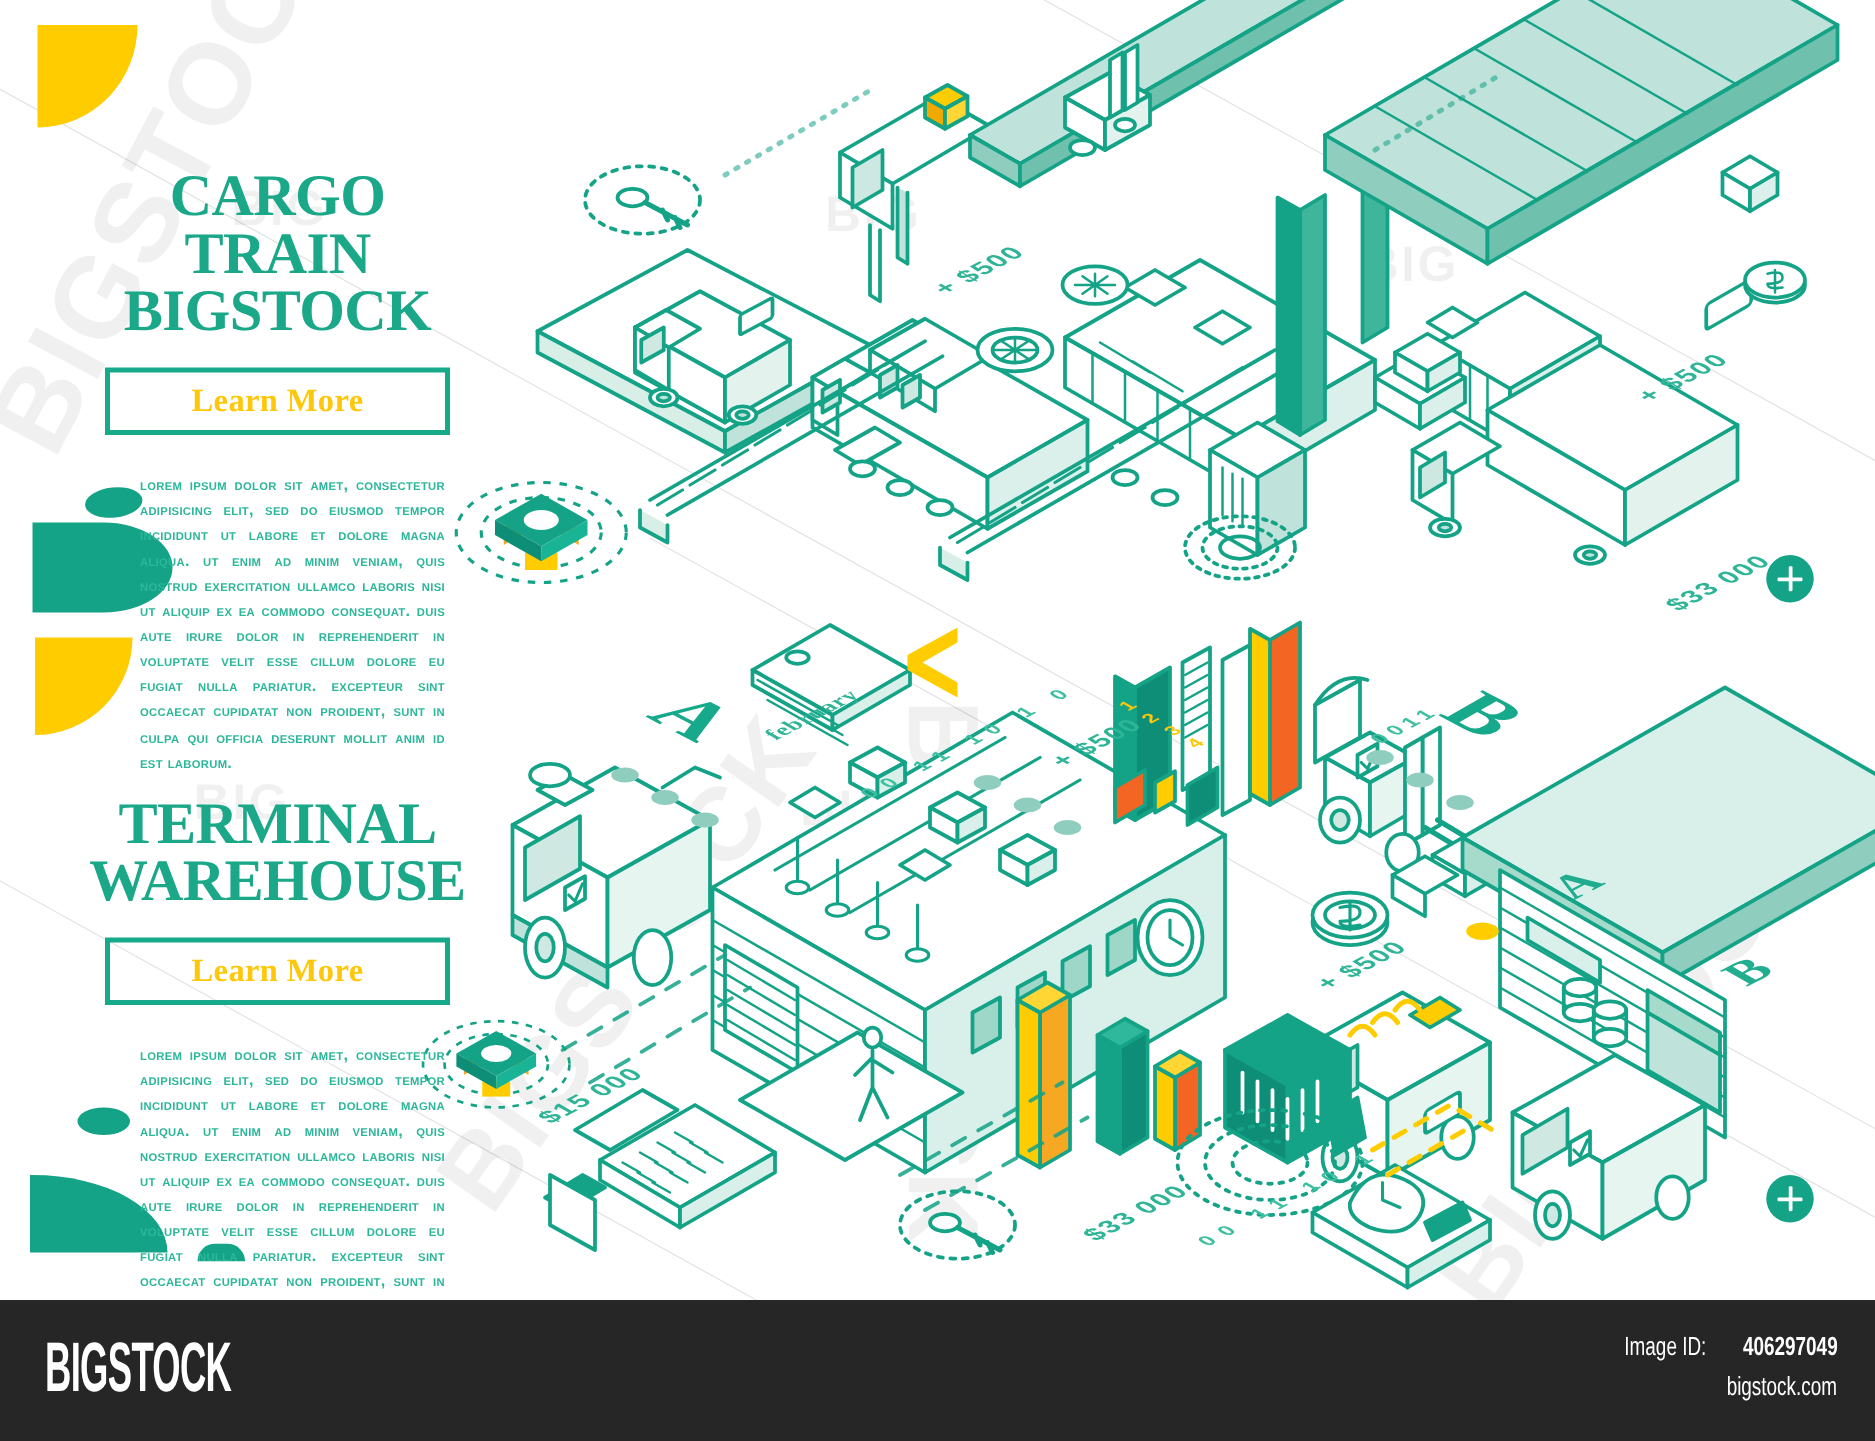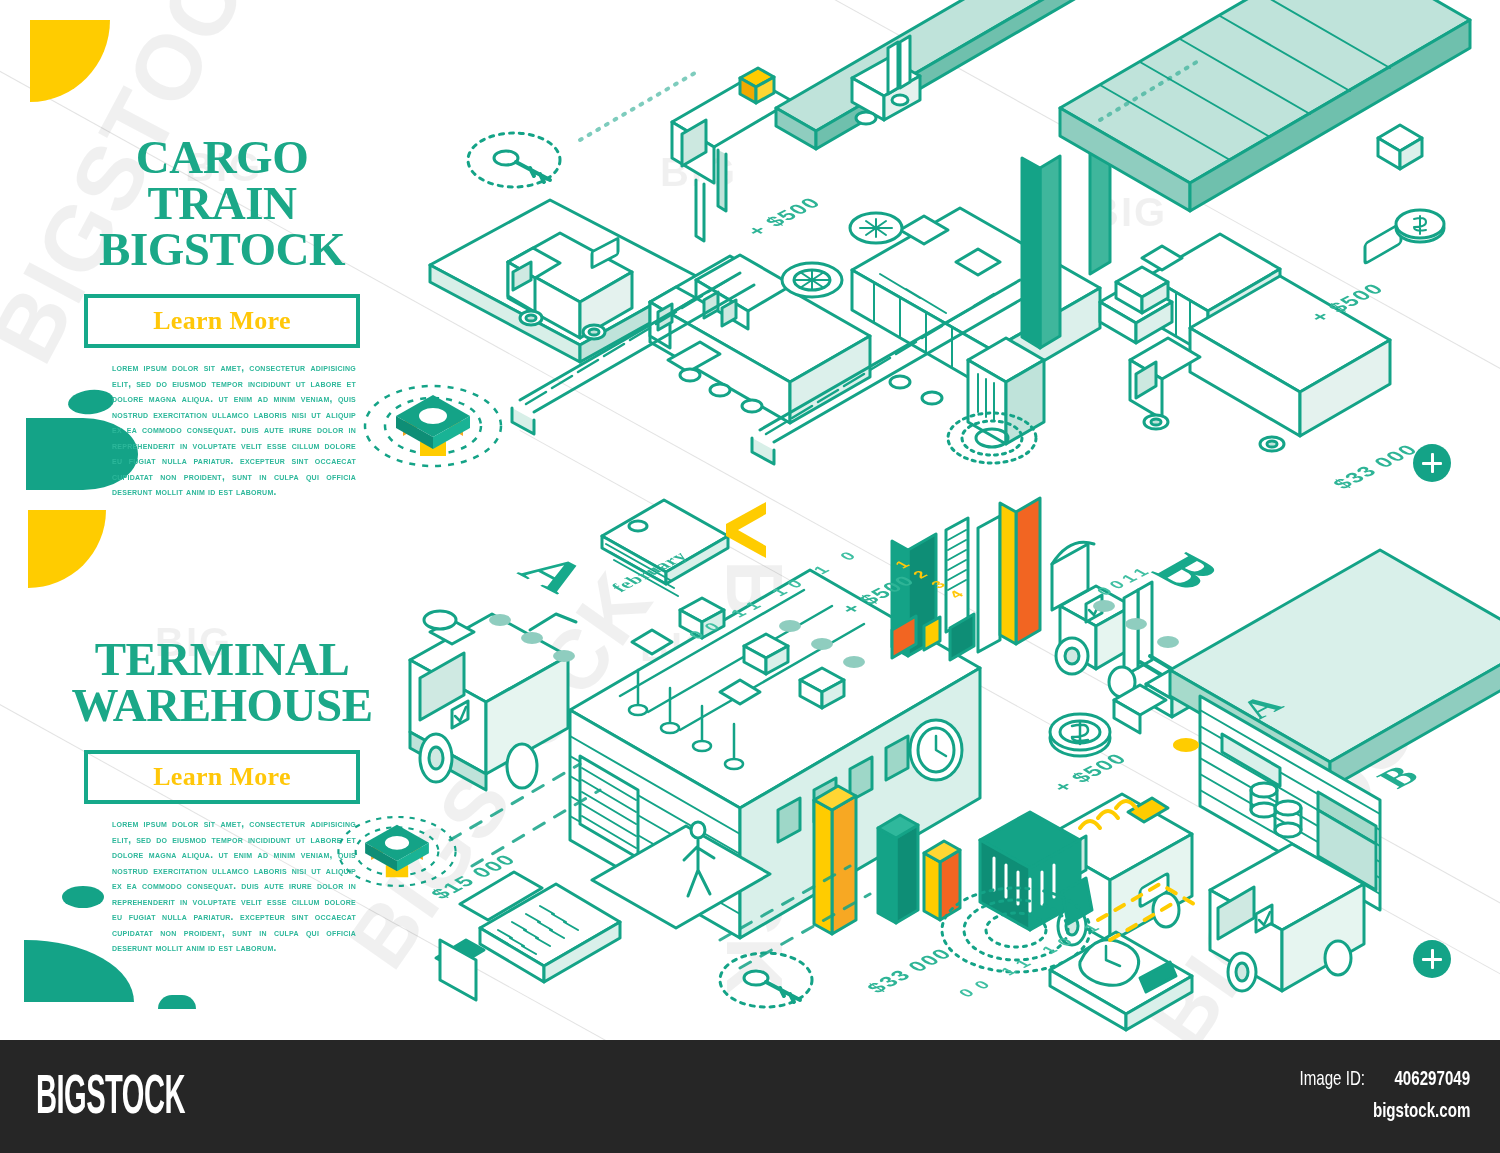--- a/index.html
+++ b/index.html
@@ -88,25 +88,25 @@
     font-family:"Liberation Serif", serif;
     font-weight:700;
     font-size:26px;
     line-height:46px;
     text-align:center;
     cursor:pointer;
     letter-spacing:.3px;
   }
 
   .lorem {
-    margin:12px 0 0 50px;
+    margin:30px 0 0 50px;
     width:244px;
     color:#2CB79A;
     font-family:"Liberation Sans", sans-serif;
-    font-size:10px;
+    font-size:13px;
     line-height:1.55;
     font-weight:700;
     letter-spacing:.25px;
     text-align:justify;
     text-transform:lowercase;
     font-variant:small-caps;
   }
 
   
   .plus-btn {
@@ -169,21 +169,21 @@
   .footer-right {
     position:absolute; right:30px; top:22px;
     text-align:right;
     color:#ffffff;
     font-family:"Liberation Sans Narrow","Liberation Sans", sans-serif;
     font-size:21px;
     line-height:32px;
   }
   .footer-right .fid { font-weight:400; }
   .footer-right .fid b { font-weight:700; }
-  .footer-right .furl { font-weight:700; }
+  .footer-right .furl { font-weight:400; }
   .sx { display:inline-block; transform:scaleX(.72); transform-origin:100% 50%; }
 </style>
 </head>
 <body>
 
 <div class="stage">
 
   <div class="wm-line" style="left:-200px; top:-40px;  transform:rotate(29deg);"></div>
   <div class="wm-line" style="left:-260px; top:560px;  transform:rotate(29deg);"></div>
   <div class="wm-line" style="left:620px;  top:-120px; transform:rotate(29deg);"></div>

